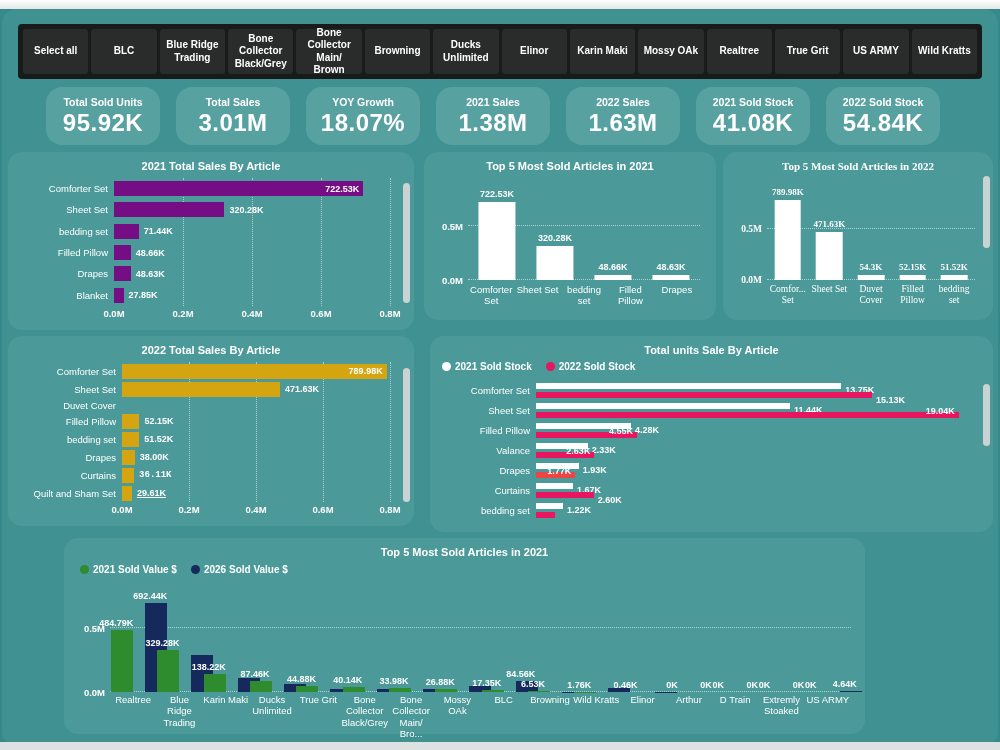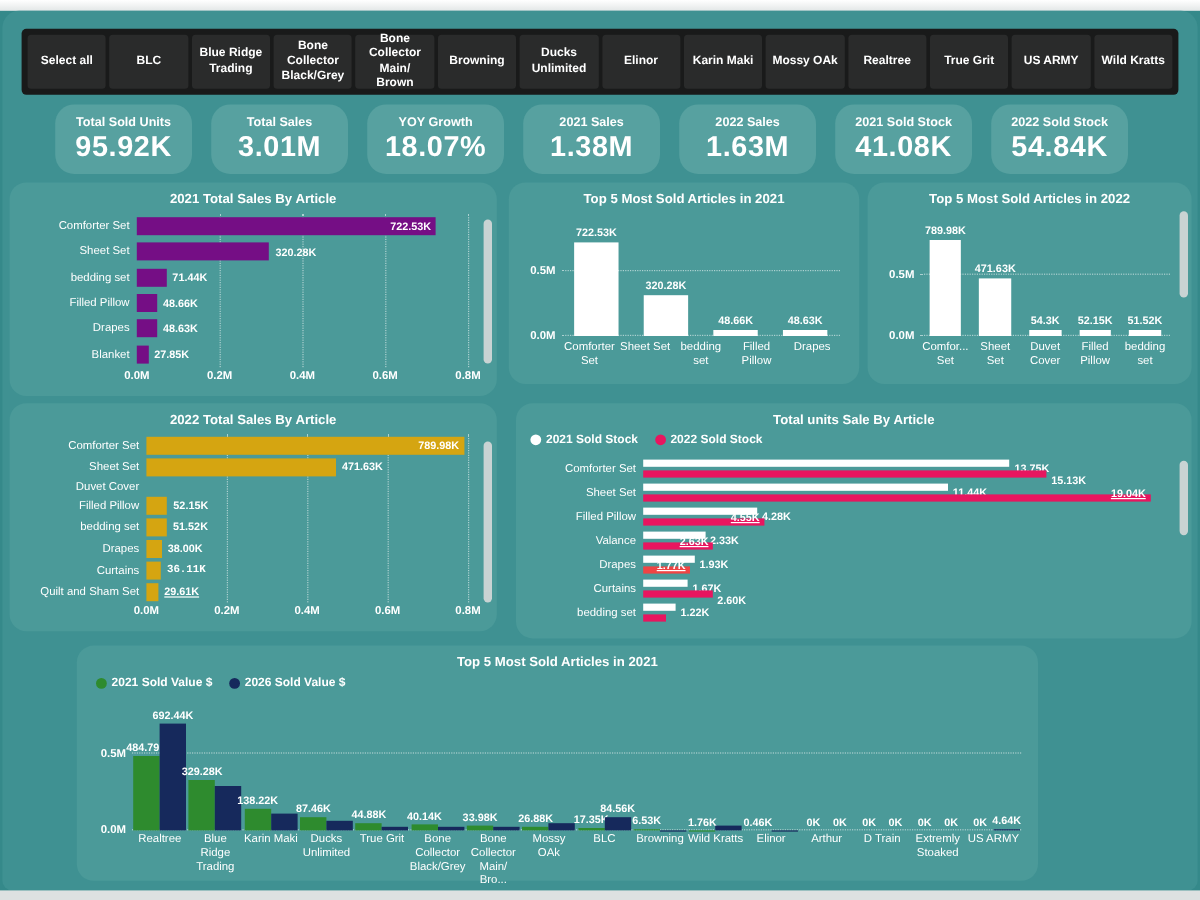--- a/index.html
+++ b/index.html
@@ -13,21 +13,21 @@
   .fbtn{flex:1;background:#2A2B2B;border-radius:3px;color:#fff;font-size:10px;font-weight:700;display:flex;align-items:center;justify-content:center;text-align:center;line-height:1.25;padding:2px 3px;cursor:pointer;}
   
   .kpi-row{position:absolute;left:46px;top:87px;display:flex;gap:16px;z-index:2;}
   .card{width:114px;height:58px;background:#57A1A0;border-radius:16px;text-align:center;color:#fff;box-sizing:border-box;padding-top:9px;}
   .card .klab{font-size:10.5px;font-weight:700;}
   .card .kval{font-size:24px;font-weight:600;margin-top:1px;letter-spacing:.5px;}
   
   .panel{position:absolute;background:#4B9A99;border-radius:14px;z-index:2;}
   #p0{left:8px;top:152px;width:406px;height:178px;}
   #p1{left:424px;top:152px;width:292px;height:168px;}
-  #p2{left:723px;top:152px;width:270px;height:168px;}
+  #p2{left:723px;top:152px;width:270px;height:168px;font-family:Liberation Serif, serif;}
   #p3{left:8px;top:336px;width:406px;height:190px;}
   #p4{left:430px;top:336px;width:563px;height:196px;}
   #p5{left:64px;top:538px;width:801px;height:196px;}
   .panel h3{margin:8px 4px 0;text-align:center;font-size:11px;font-weight:700;color:#fff;}
   .chart{position:absolute;}
   #c0{left:10px;right:24px;top:26px;bottom:8px;}
   #c1{left:8px;right:8px;top:26px;bottom:6px;}
   #c2{left:8px;right:10px;top:26px;bottom:6px;}
   #c3{left:10px;right:24px;top:26px;bottom:8px;}
   #c4{left:12px;right:24px;top:44px;bottom:8px;}
@@ -42,36 +42,36 @@
   .htrack{flex:1;position:relative;height:15px;}
   .htrack.grp{height:17px;}
   .hfill{position:absolute;left:0;top:0;bottom:0;}
   .gf{position:absolute;left:0;}
   .gf.s0{top:1px;height:6px;}
   .gf.s1{bottom:1px;height:6px;}
   .hval{position:absolute;font-size:9px;font-weight:700;color:#fff;white-space:nowrap;top:50%;transform:translateY(-50%);}
   .hval.in{right:4px;top:50%;transform:translateY(-50%);}
   .hval.o0{top:3px;}
   .hval.o1{top:13px;}
-  .hval.in1{top:auto;bottom:2px;transform:none;text-decoration:underline;}
+  .hval.in1{top:auto;bottom:2px;transform:none;}
   .haxis{position:absolute;left:calc(var(--labw) + 6px);right:0;bottom:0;height:14px;}
   .xlab{position:absolute;transform:translateX(-50%);font-size:9.5px;font-weight:700;color:#fff;white-space:nowrap;}
   
   .vplot{position:absolute;left:36px;right:8px;top:16px;bottom:34px;}
   .gvplot{position:absolute;left:30px;right:4px;top:14px;bottom:36px;}
   .hline{position:absolute;left:0;right:0;border-top:1px dotted rgba(255,255,255,.55);}
   .ylab{position:absolute;right:calc(100% + 5px);transform:translateY(50%);font-size:9.5px;font-weight:700;color:#fff;white-space:nowrap;}
   .vcols{position:absolute;left:0;right:0;top:0;bottom:0;display:flex;}
   .vslot{flex:1;position:relative;height:100%;}
   .vbar{position:absolute;bottom:0;left:50%;transform:translateX(-50%);width:64%;}
   .vval{position:absolute;left:50%;transform:translateX(-50%);font-size:9px;font-weight:700;color:#fff;white-space:nowrap;}
   .vcats{position:absolute;bottom:0;display:flex;}
   .vcat{flex:1;text-align:center;font-size:9.5px;color:#fff;line-height:1.2;overflow:visible;}
   .pair{position:absolute;bottom:0;left:50%;transform:translateX(-50%);height:100%;display:flex;align-items:flex-end;}
-  .gcol{position:relative;width:22px;height:100%;display:flex;align-items:flex-end;justify-content:center;}
+  .gcol{position:relative;width:22px;height:100%;display:flex;align-items:flex-end;justify-content:center;padding-left:12px;}
   .gbar{width:100%;}
   .gval{position:absolute;left:50%;transform:translateX(-50%);font-size:9px;font-weight:700;color:#fff;white-space:nowrap;}
   
   .legend{position:absolute;display:flex;gap:14px;align-items:center;z-index:3;}
   #leg4{left:12px;top:25px;}
   #leg5{left:16px;top:26px;}
   .litem{display:flex;align-items:center;gap:4px;color:#fff;font-size:10px;font-weight:700;}
   .dot{width:9px;height:9px;border-radius:50%;}
   
   .sb{position:absolute;width:7px;border-radius:4px;z-index:3;}

